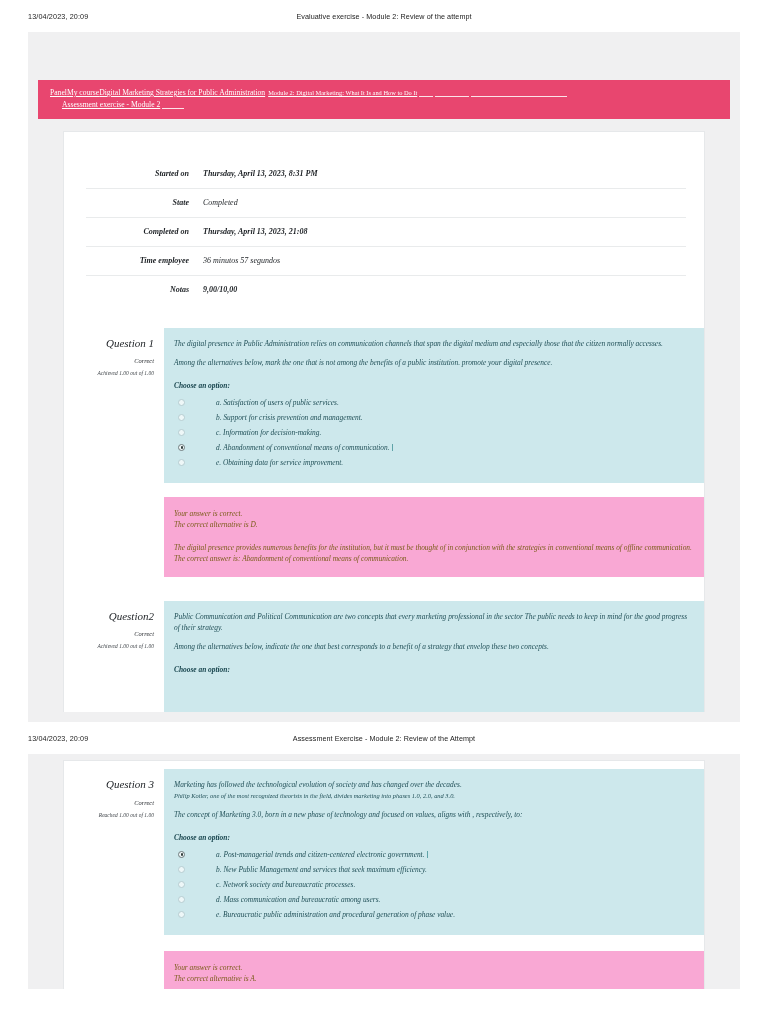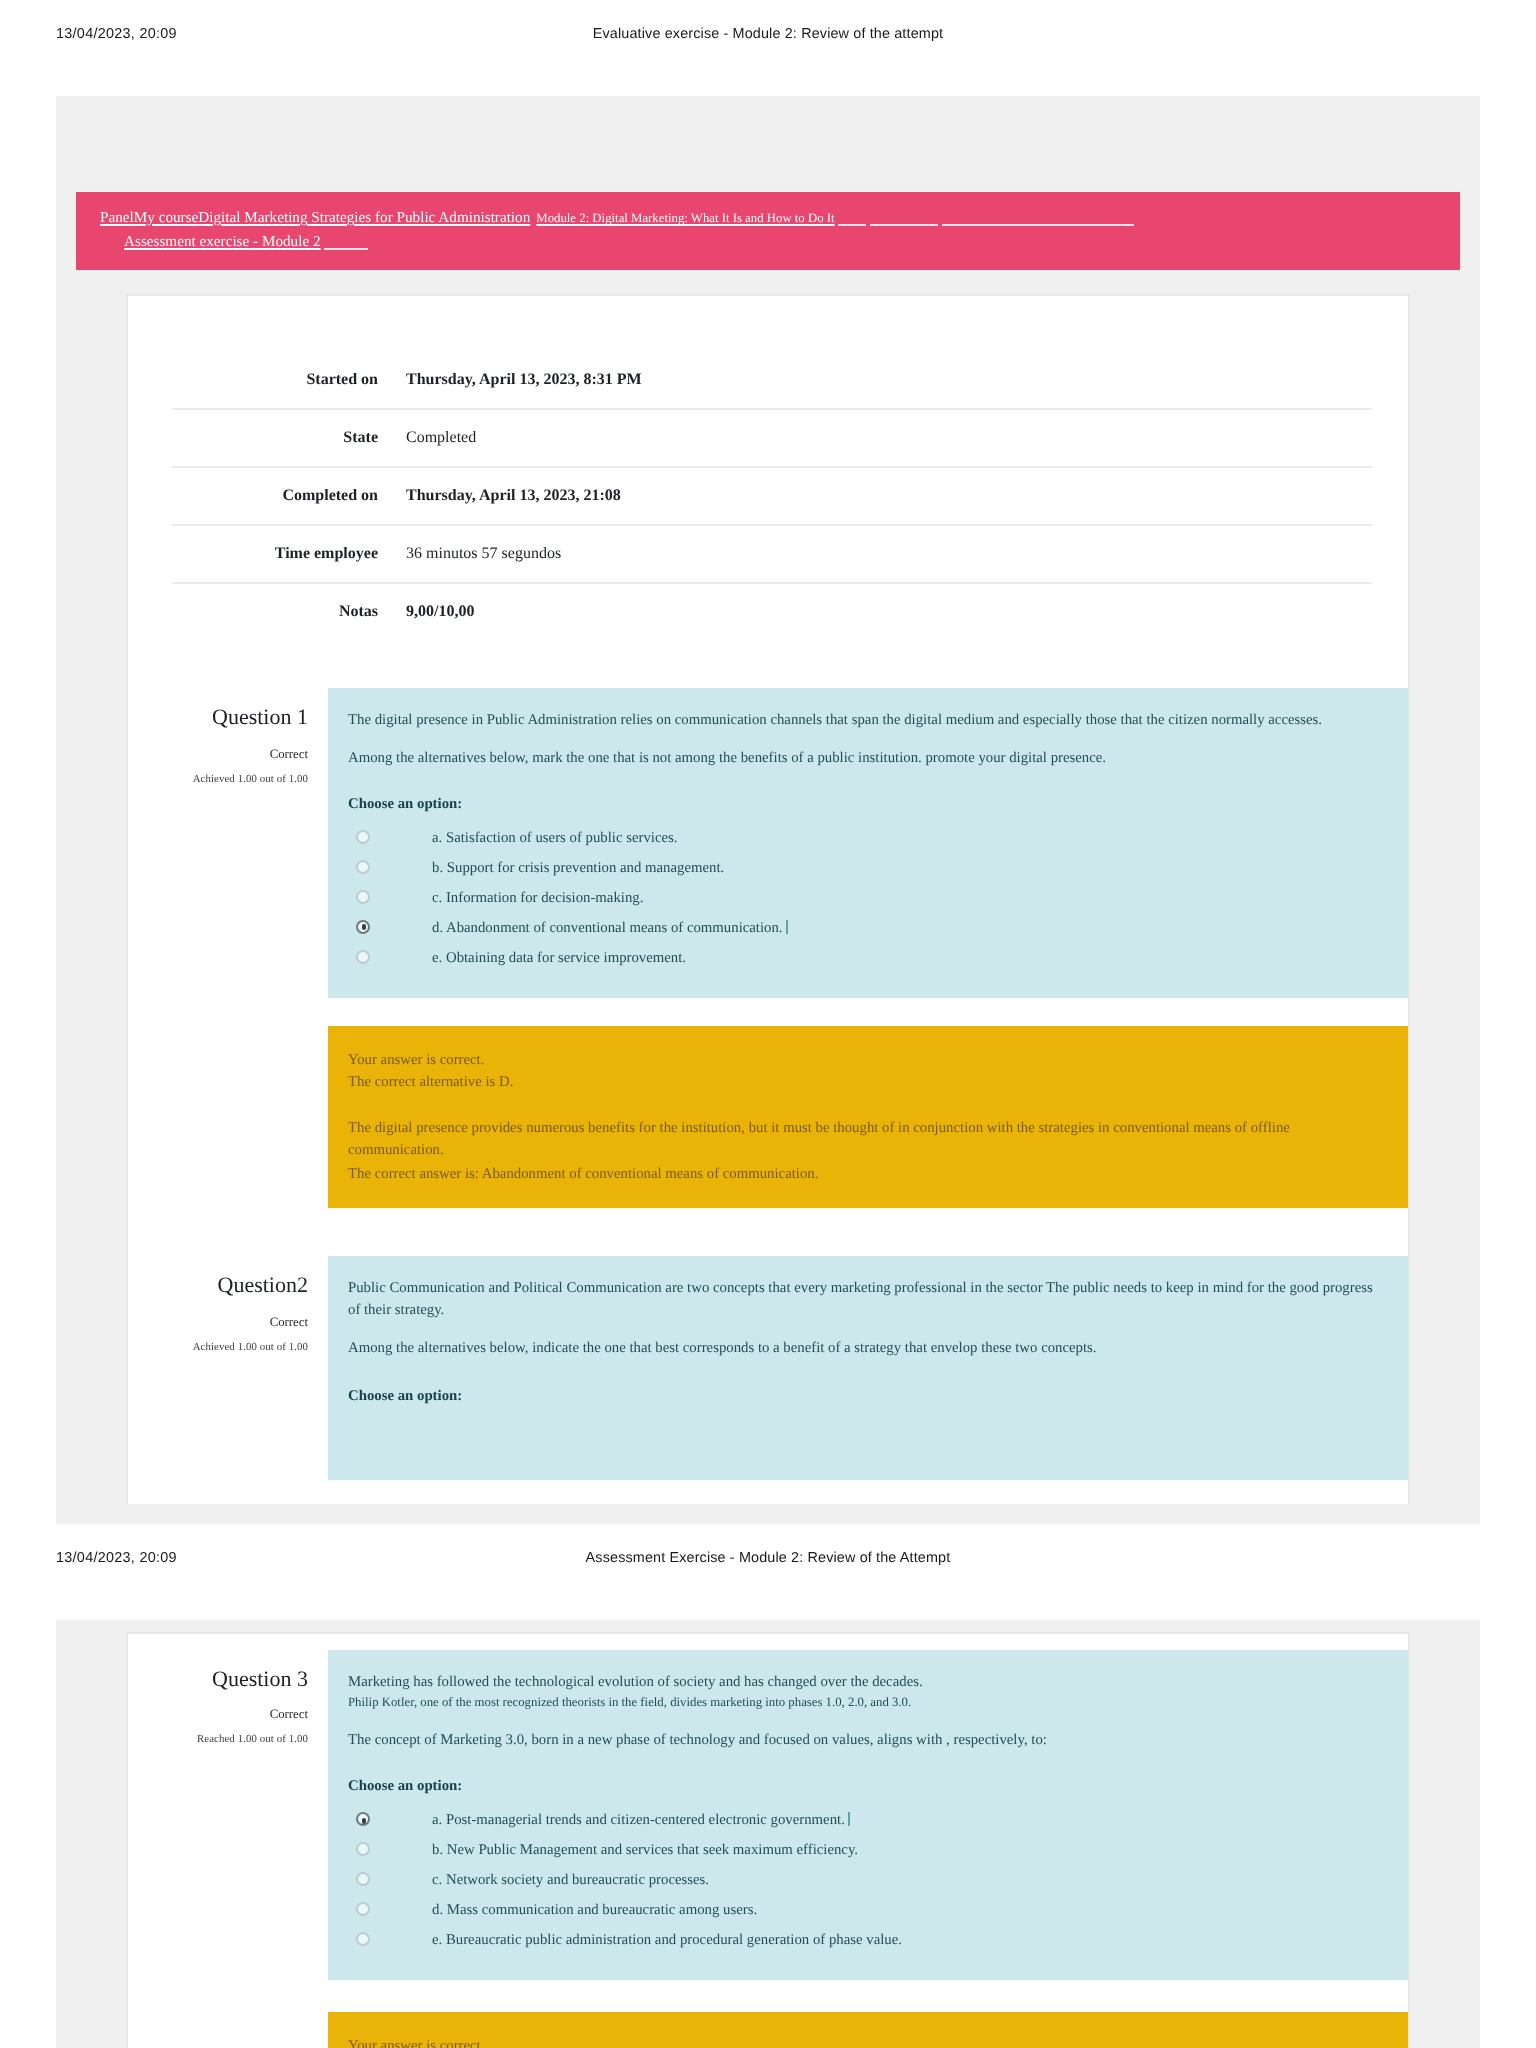--- a/index.html
+++ b/index.html
@@ -11,21 +11,21 @@
   body { position: relative; }
 
   .page {
     position: relative;
     width: 768px;
     background: #ffffff;
   }
 
   
   .print-header {
-    height: 48px;
+    height: 32px;
     position: relative;
     font-family: "Liberation Sans", sans-serif;
     font-size: 7.2px;
     color: #1a1a1a;
   }
   .print-header .ph-date {
     position: absolute;
     left: 28px;
     top: 12px;
     letter-spacing: 0.02em;
@@ -45,21 +45,22 @@
     margin: 0 28px;
     padding: 0;
   }
 
   
   .card {
     background: #ffffff;
     margin: 0 35px 0 35px;
     border: 1px solid #e6e8ea;
     border-bottom: none;
-    padding: 0 0 12px 0;
+    padding: 0 0 0 0;
+    font-style: italic;
   }
 
   
   .breadcrumb-wrap { padding: 48px 10px 12px 10px; background: #f0f0f1; }
   .breadcrumb {
     background: #e8466f;
     padding: 7px 12px 8px 12px;
     line-height: 1.55;
     font-size: 7.6px;
     color: #ffffff;
@@ -206,21 +207,21 @@
   }
 
   
   .feedback-wrap {
     display: flex;
     margin-top: 14px;
   }
   .feedback-spacer { width: 100px; flex: 0 0 100px; }
   .feedback {
     flex: 1 1 auto;
-    background: #eab308;
+    background: #f9a8d4;
     padding: 11px 12px 12px 10px;
     font-size: 7.4px;
     color: #7a5c18;
     line-height: 1.55;
   }
   .feedback p { margin-bottom: 0; }
   .feedback p.gap { margin-top: 11px; }
   .gutter-pad { height: 10px; }
 </style>
 </head>

